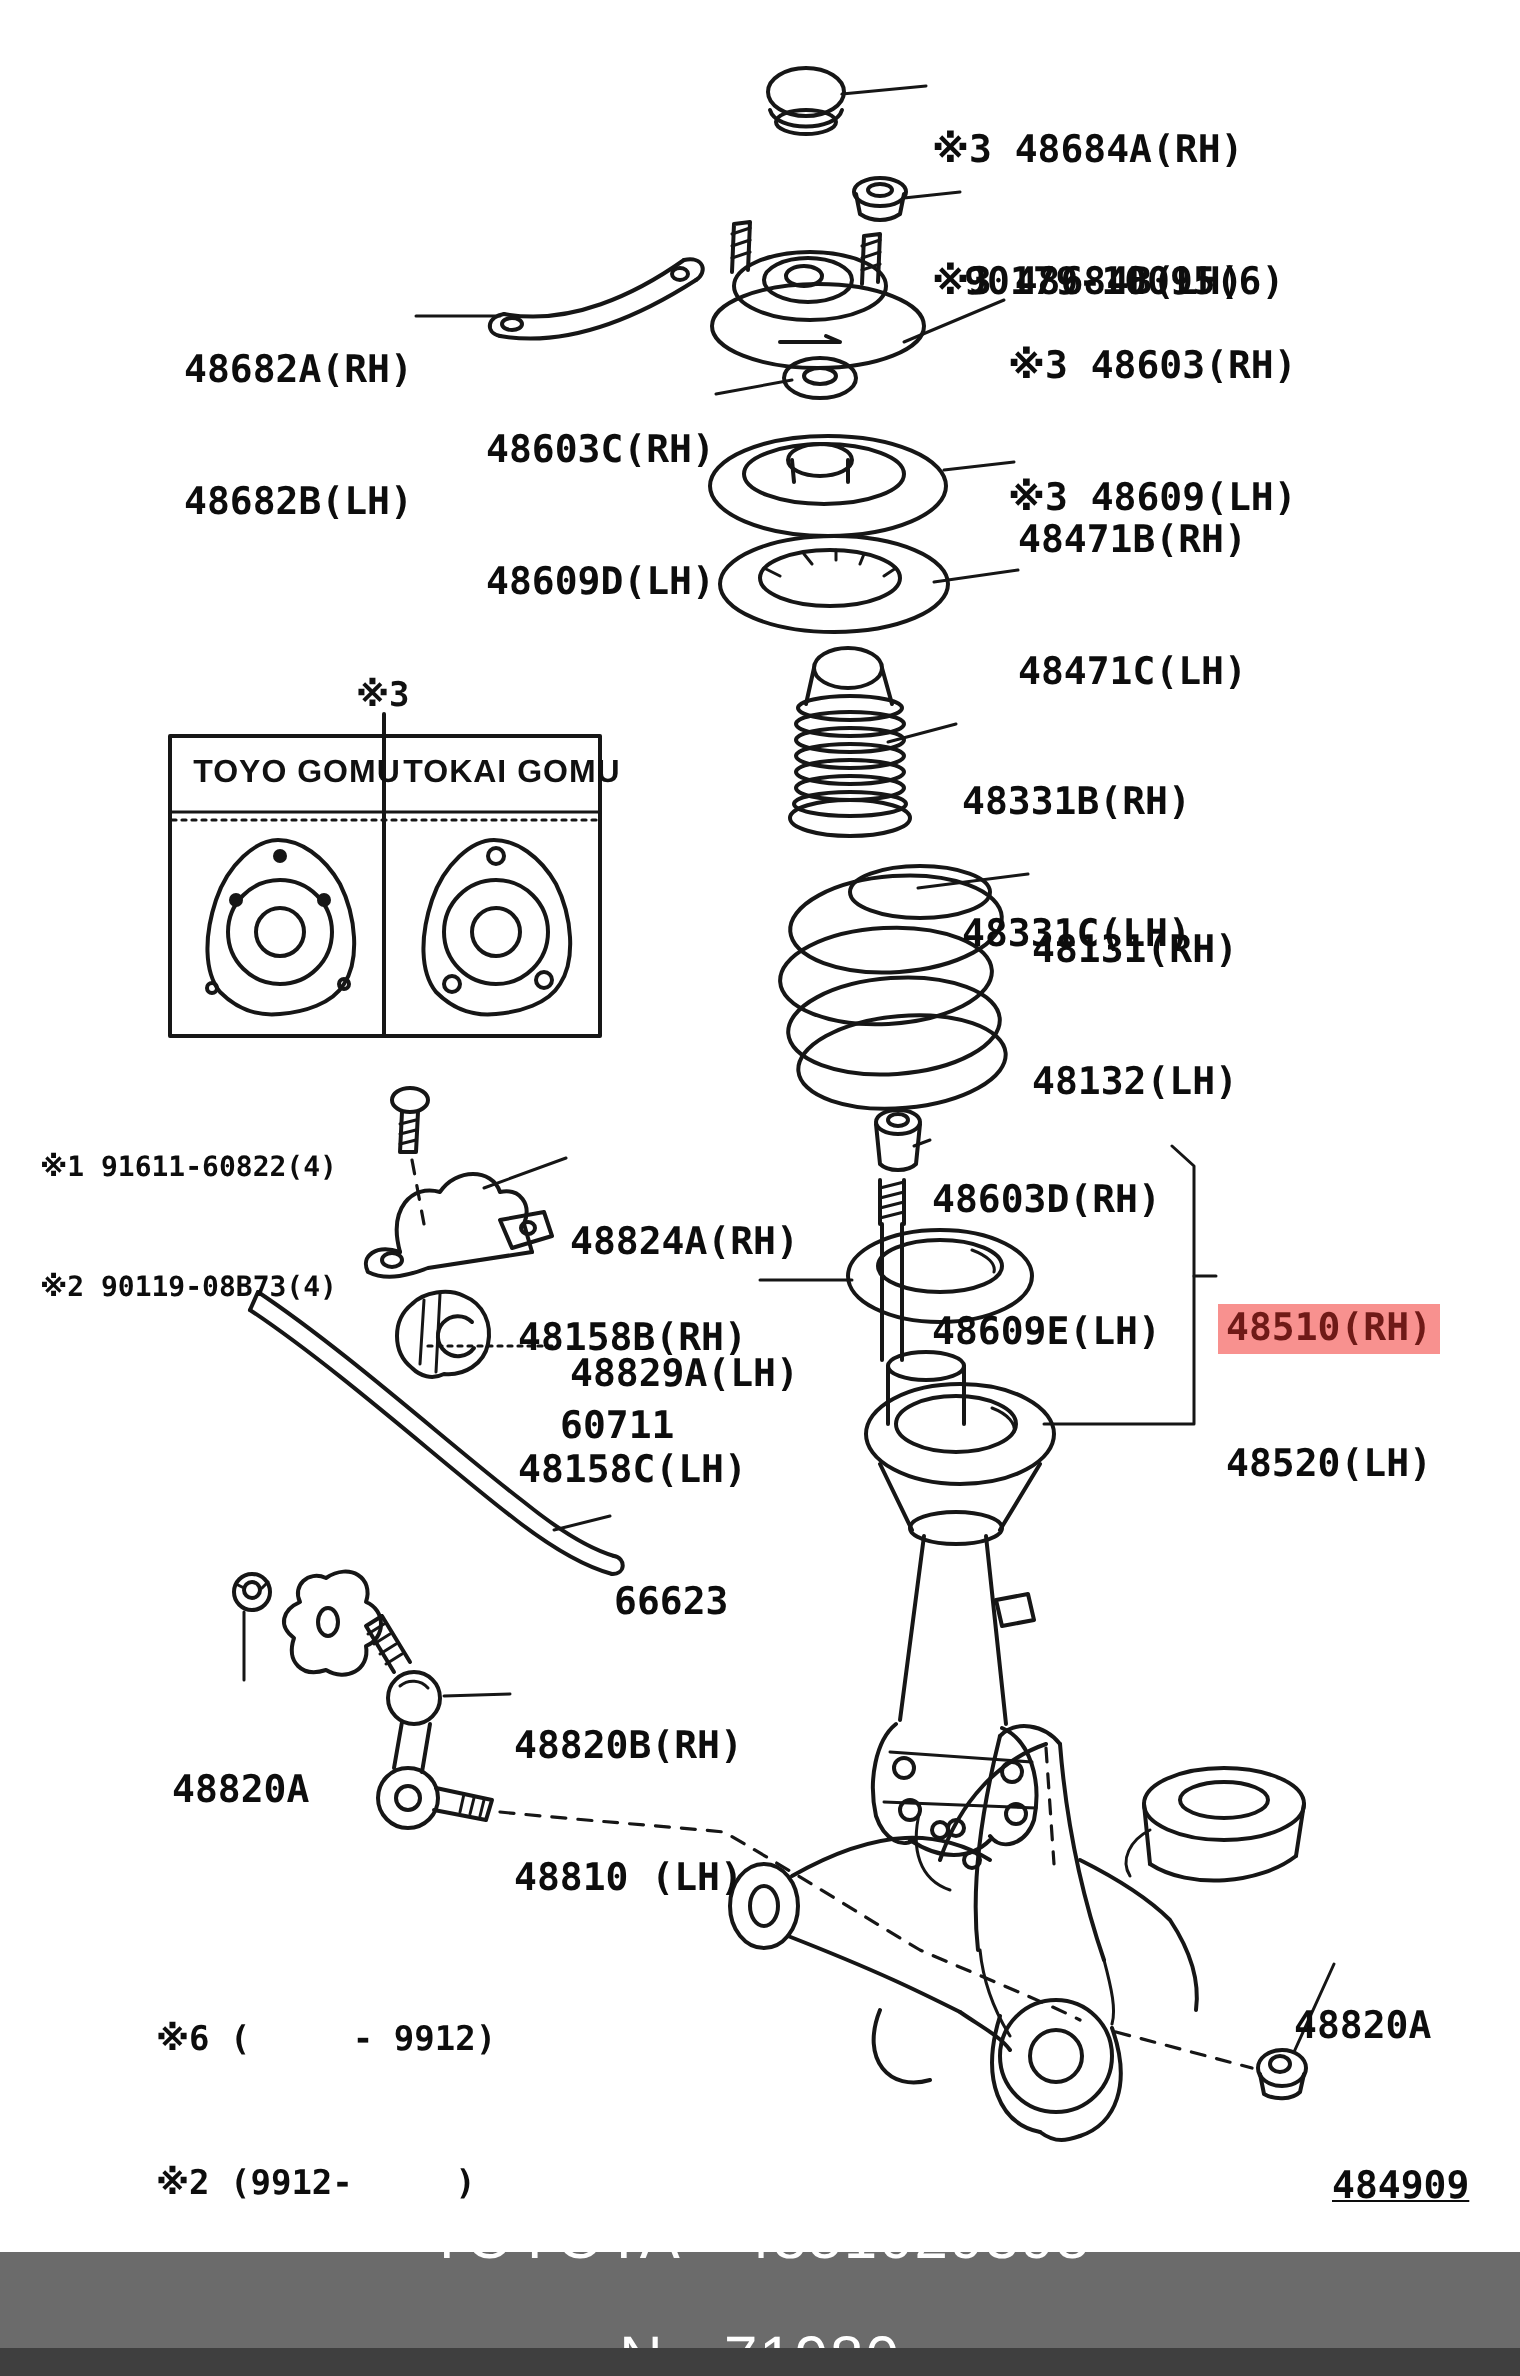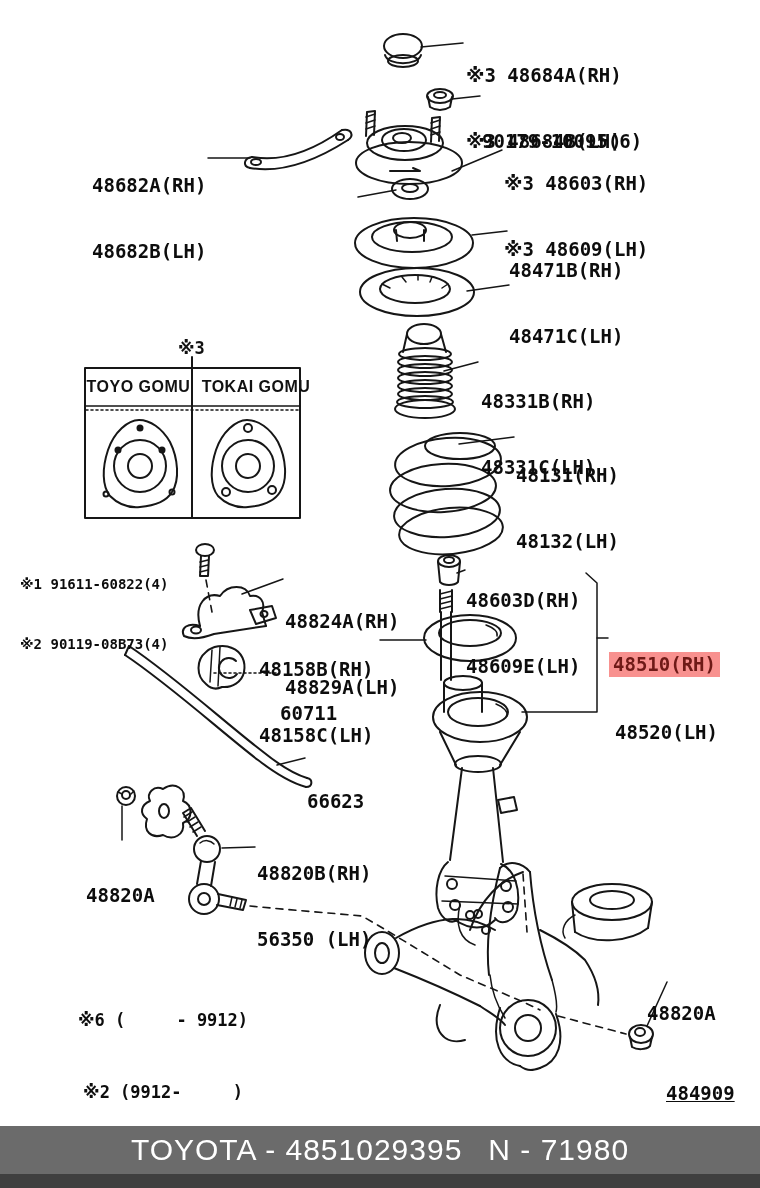--- a/index.html
+++ b/index.html
@@ -5,33 +5,33 @@
   html,body{margin:0;padding:0;background:#fff;}
   .page{position:relative;width:760px;height:1188px;background:#fff;overflow:hidden;
         font-family:"DejaVu Sans Mono","DejaVu Sans",monospace;color:#111;}
   #art{position:absolute;left:0;top:0;width:760px;height:1188px;}
   #art *{fill:none;stroke:var(--line,#161616);stroke-width:2;stroke-linecap:round;stroke-linejoin:round;}
   #art .thin{stroke-width:1.5;}
   #art .dot{fill:var(--line,#161616);stroke:none;}
   #art .dash{stroke-dasharray:7 6;stroke-width:1.6;}
   #art .dotl{stroke-dasharray:2 3;stroke-width:1.6;}
   .lbl{position:absolute;font-weight:700;font-size:19px;line-height:22px;white-space:pre;
-       letter-spacing:0;color:#0d0d0d;text-align:center;}
+       letter-spacing:0;color:#0d0d0d;}
   .lbl .line{display:block;}
   .hl{background:var(--highlight_bg,#f8918f);color:var(--highlight_text,#6f1a17);
       display:inline-block;padding:1px 4px 2px 4px;margin-left:-4px;}
   .small{font-size:14px;}
   .tiny{font-size:19px;text-decoration:underline;}
   .note-mark{position:absolute;font-weight:700;font-size:17px;white-space:pre;}
   .tbl-head{position:absolute;font-family:"Liberation Sans","DejaVu Sans",sans-serif;
             font-weight:700;font-size:16px;letter-spacing:0.5px;text-align:center;}
   .footer{position:absolute;left:0;top:1126px;width:760px;height:48px;
           background:var(--footer_bg,#6b6b6b);display:flex;align-items:center;justify-content:center;
           gap:26px;font-family:"Liberation Sans","DejaVu Sans",sans-serif;
-          font-size:30px;color:var(--footer_text,#ffffff);letter-spacing:1px;}
+          font-size:30px;color:var(--footer_text,#ffffff);letter-spacing:1px;flex-direction:column;}
   .footer-edge{position:absolute;left:0;top:1174px;width:760px;height:14px;
                background:var(--footer_edge,#404040);}
   .dnum{position:absolute;font-weight:700;}
 </style>
 </head>
 <body>
 
 <div class="page">
 
 <svg id="art" viewBox="0 0 760 1188">
@@ -302,20 +302,24 @@
   <div class="lbl" style="left:92px;top:130px">
     <span class="line">48682A(RH)</span>
     <span class="line">48682B(LH)</span>
   </div>
 
   <div class="lbl" style="left:504px;top:128px">
     <span class="line">※3 48603(RH)</span>
     <span class="line">※3 48609(LH)</span>
   </div>
 
+  <div class="lbl" style="left:243px;top:170px">
+    <span class="line">48603C(RH)</span>
+    <span class="line">48609D(LH)</span>
+  </div>
 
   <div class="lbl" style="left:509px;top:215px">
     <span class="line">48471B(RH)</span>
     <span class="line">48471C(LH)</span>
   </div>
 
 
   <div class="lbl" style="left:481px;top:346px">
     <span class="line">48331B(RH)</span>
     <span class="line">48331C(LH)</span>
@@ -358,29 +362,29 @@
   <div class="lbl" style="left:307px;top:746px">
     <span class="line">66623</span>
   </div>
 
   <div class="lbl" style="left:86px;top:840px">
     <span class="line">48820A</span>
   </div>
 
   <div class="lbl" style="left:257px;top:818px">
     <span class="line">48820B(RH)</span>
-    <span class="line">56350 (LH)</span>
+    <span class="line">48810 (LH)</span>
   </div>
 
   <div class="lbl" style="left:647px;top:958px">
     <span class="line">48820A</span>
   </div>
 
   <div class="note-mark" style="left:178px;top:338px">※3</div>
-  <div class="tbl-head" style="left:85px;top:378px;width:107px">TOYO GOMU</div>
+  <div class="tbl-head" style="left:85px;top:378px;width:127px">TOYO GOMU</div>
   <div class="tbl-head" style="left:192px;top:378px;width:128px">TOKAI GOMU</div>
 
   <div class="lbl small" style="left:78px;top:960px;line-height:24px;font-size:17px">
     <span class="line">※6 (     - 9912)</span>
     <span class="line">※2 (9912-     )</span>
   </div>
 
   <div class="lbl dnum tiny" style="left:666px;top:1082px">484909</div>
 
   <div class="footer">

